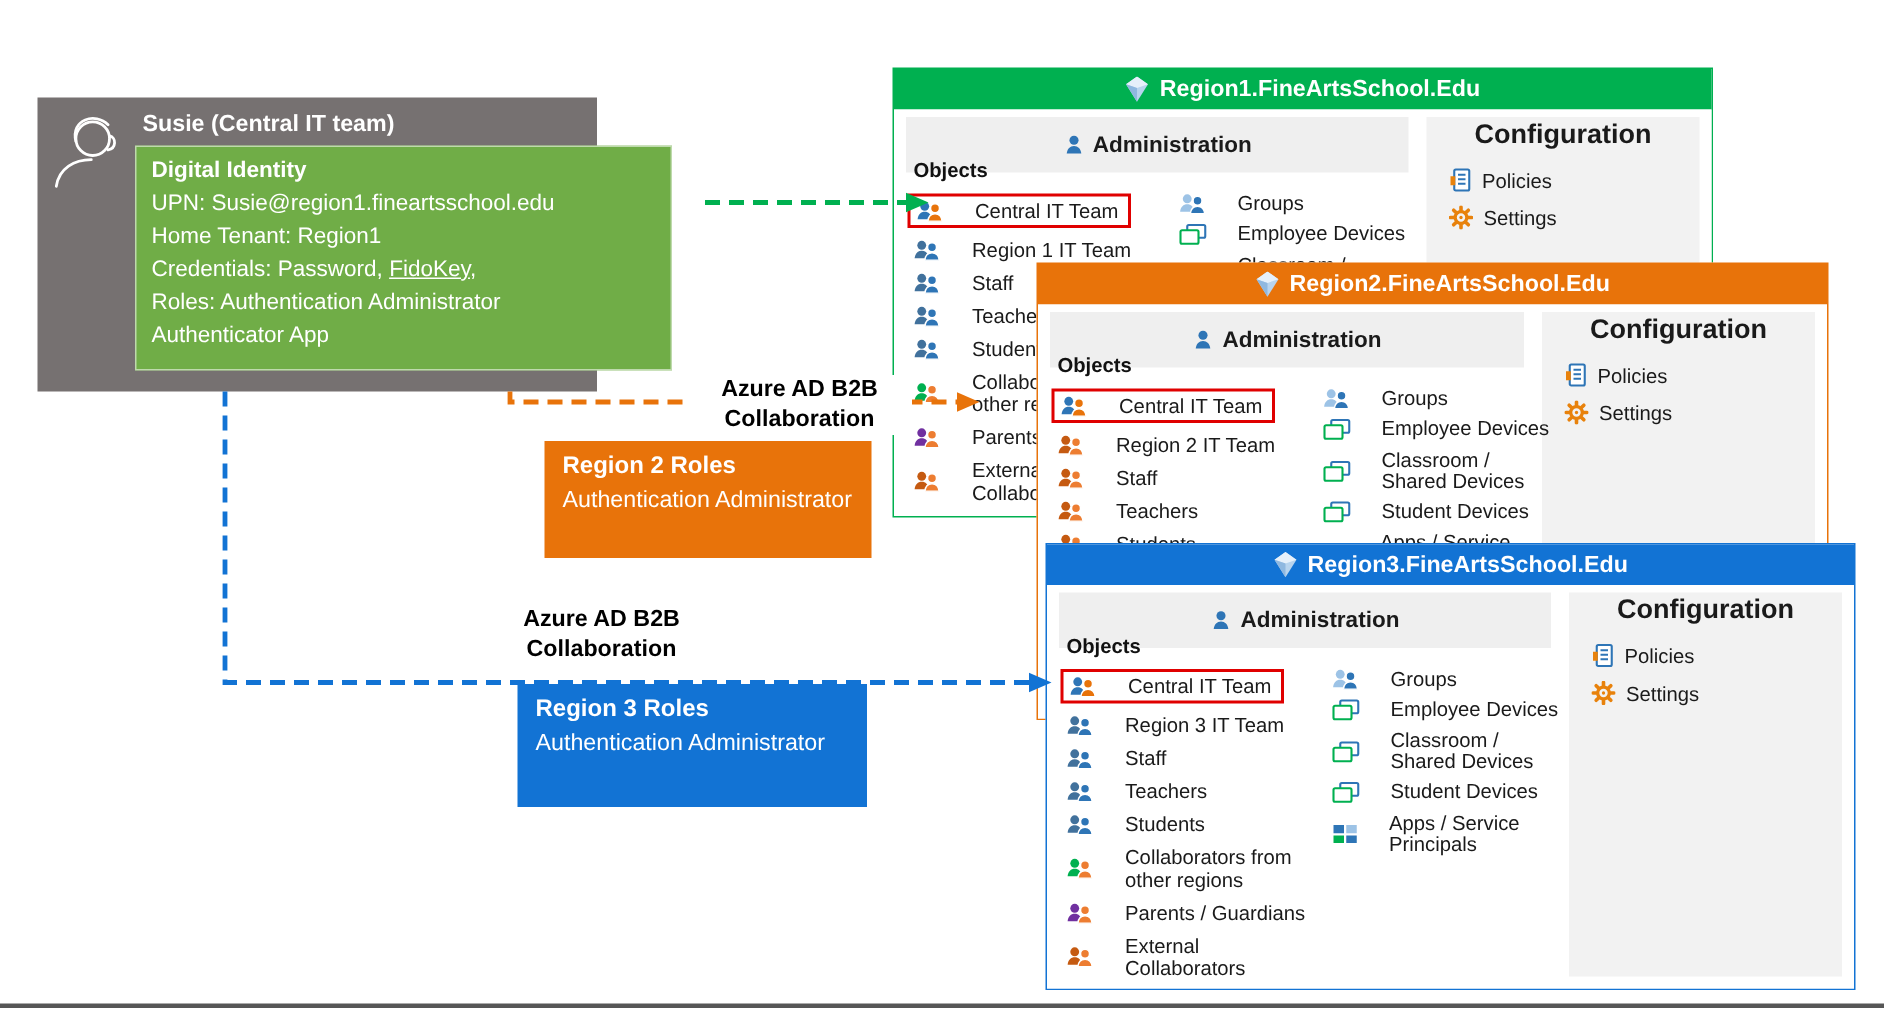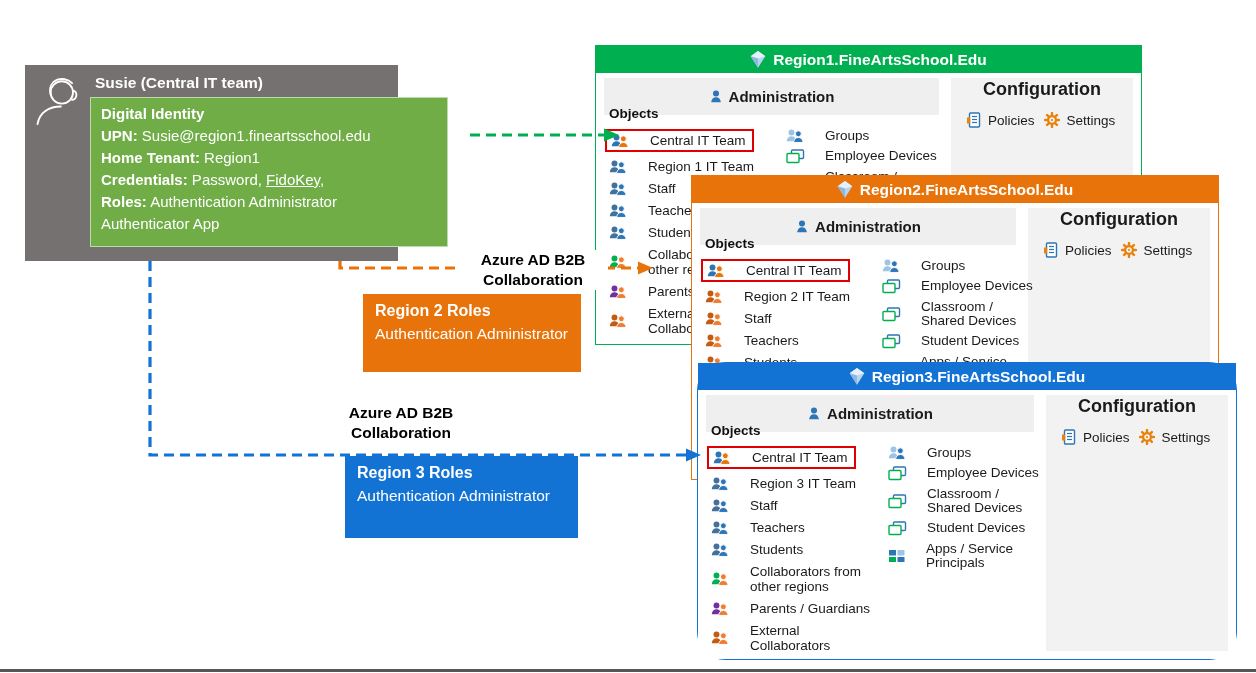--- a/index.html
+++ b/index.html
@@ -13,36 +13,36 @@
   .arrow2{stroke:var(--region2)} .head2{fill:var(--region2)}
   .arrow3{stroke:var(--region3)} .head3{fill:var(--region3)}
 
   
   .susie{position:absolute;left:25px;top:65px;width:373px;height:196px;background:var(--susie-gray);z-index:4}
   .avatar{position:absolute;left:6px;top:6px}
   .susie-title{position:absolute;left:70px;top:9px;color:#fff;font-weight:bold;font-size:15.5px}
   .identity{position:absolute;left:65px;top:32px;width:358px;height:150px;background:var(--identity-green);
             border:1px solid rgba(255,255,255,.55);color:#fff;font-size:15px;line-height:22px;padding:5px 10px}
   .id-head{font-weight:bold}
-  .id-line b{font-weight:bold}
+  .id-line b{font-weight:normal}
   .u{text-decoration:underline}
 
   
   .region{position:absolute;background:#fff;border:1px solid #999}
   .region--1{left:595px;top:45px;width:547px;height:300px;z-index:1}
   .region--2{left:655px;top:175px;width:528px;height:305px;z-index:2}
   .region--3{left:697px;top:362px;width:540px;height:298px;z-index:3}
   .r-header{height:27px;display:flex;align-items:center;justify-content:center;gap:7px;color:#fff;
             font-weight:bold;font-size:15.5px}
   .r-body{position:absolute;top:27px;left:0;right:0;bottom:0;background:#fff}
   .r-admin{position:absolute;left:8px;top:5px;right:202px;height:37px;background:#EFEFEF;
            display:flex;align-items:center;justify-content:center;gap:6px;font-weight:bold;font-size:15px;color:#1a1a1a}
   .r-config{position:absolute;top:5px;right:8px;width:182px;bottom:8px;background:#F2F2F2}
   .r-config-head{height:22px;display:flex;align-items:center;justify-content:center;font-weight:bold;font-size:18px;color:#1a1a1a}
-  .cfg-items{padding:12px 0 0 15px;display:flex;flex-direction:row;gap:9px}
+  .cfg-items{padding:12px 0 0 15px;display:flex;flex-direction:column;gap:9px}
   .cfg-item{display:flex;align-items:center;gap:7px;font-size:13.5px;color:#1a1a1a}
   .r-objects{position:absolute;left:13px;top:33px;width:172px}
   .objects-label{font-weight:bold;font-size:13.5px;margin-bottom:8px;color:#111}
   .obj-list{display:flex;flex-direction:column;gap:7px}
   .obj-item{display:flex;align-items:center;gap:20px;font-size:13.5px;line-height:15px;color:#1a1a1a}
   .obj-item .lbl{max-width:150px}
   .hl{border:2px solid var(--highlight-red);padding:2px 6px 2px 4px;margin-left:-4px;width:max-content}
   .r-resources{position:absolute;left:190px;top:56px;width:152px;display:flex;flex-direction:column;gap:5.5px}
   .r-resources .obj-item{line-height:14.5px}
   .r-resources .lbl{max-width:128px}
@@ -543,21 +543,21 @@
                 <rect x="9.5" y="1" width="7" height="5.5" fill="#9DC3E6"></rect>
                 <rect x="1" y="8" width="7" height="5" fill="#00B050"></rect>
                 <rect x="9.5" y="8" width="7" height="5" fill="#2E75B6"></rect>
               </svg>
             </span>
             <span class="lbl">Apps / Service Principals</span>
           </div>
       </div>
     </div>
     </div>
-  <div class="region region--3" style="border-color: rgb(18, 115, 212); border-radius: 28px;">
+  <div class="region region--3" style="border-color: rgb(18, 115, 212);">
     <div class="r-header" style="background:#1273D4">
       <span class="ic">
           <svg width="16" height="17" viewBox="0 0 16 17">
             <polygon points="8,0 15.3,5.2 8,16.8 0.7,5.2" fill="#B8D4EE"></polygon>
             <polygon points="8,0 15.3,5.2 8,7.6 0.7,5.2" fill="#E6F0FA"></polygon>
             <polygon points="0.7,5.2 8,7.6 8,16.8" fill="#8FB8E0"></polygon>
           </svg>
         </span>
       <span>Region3.FineArtsSchool.Edu</span>
     </div>

